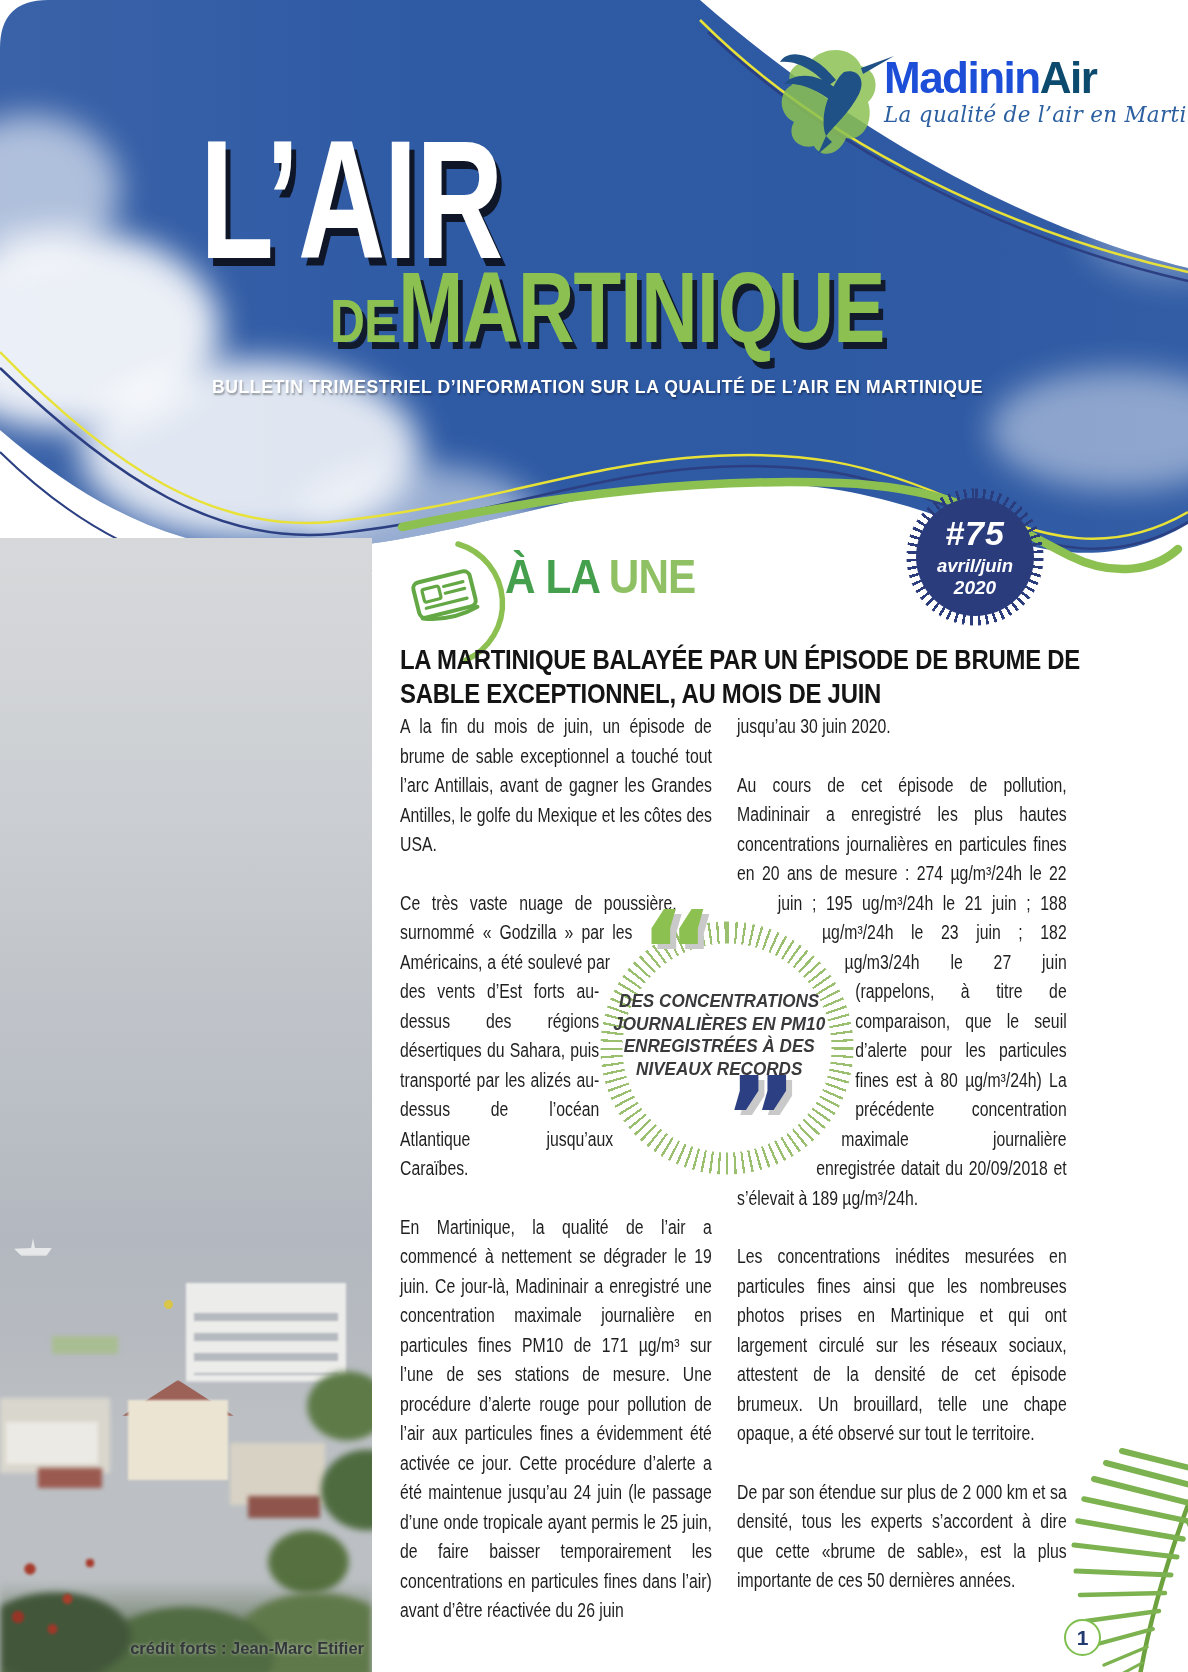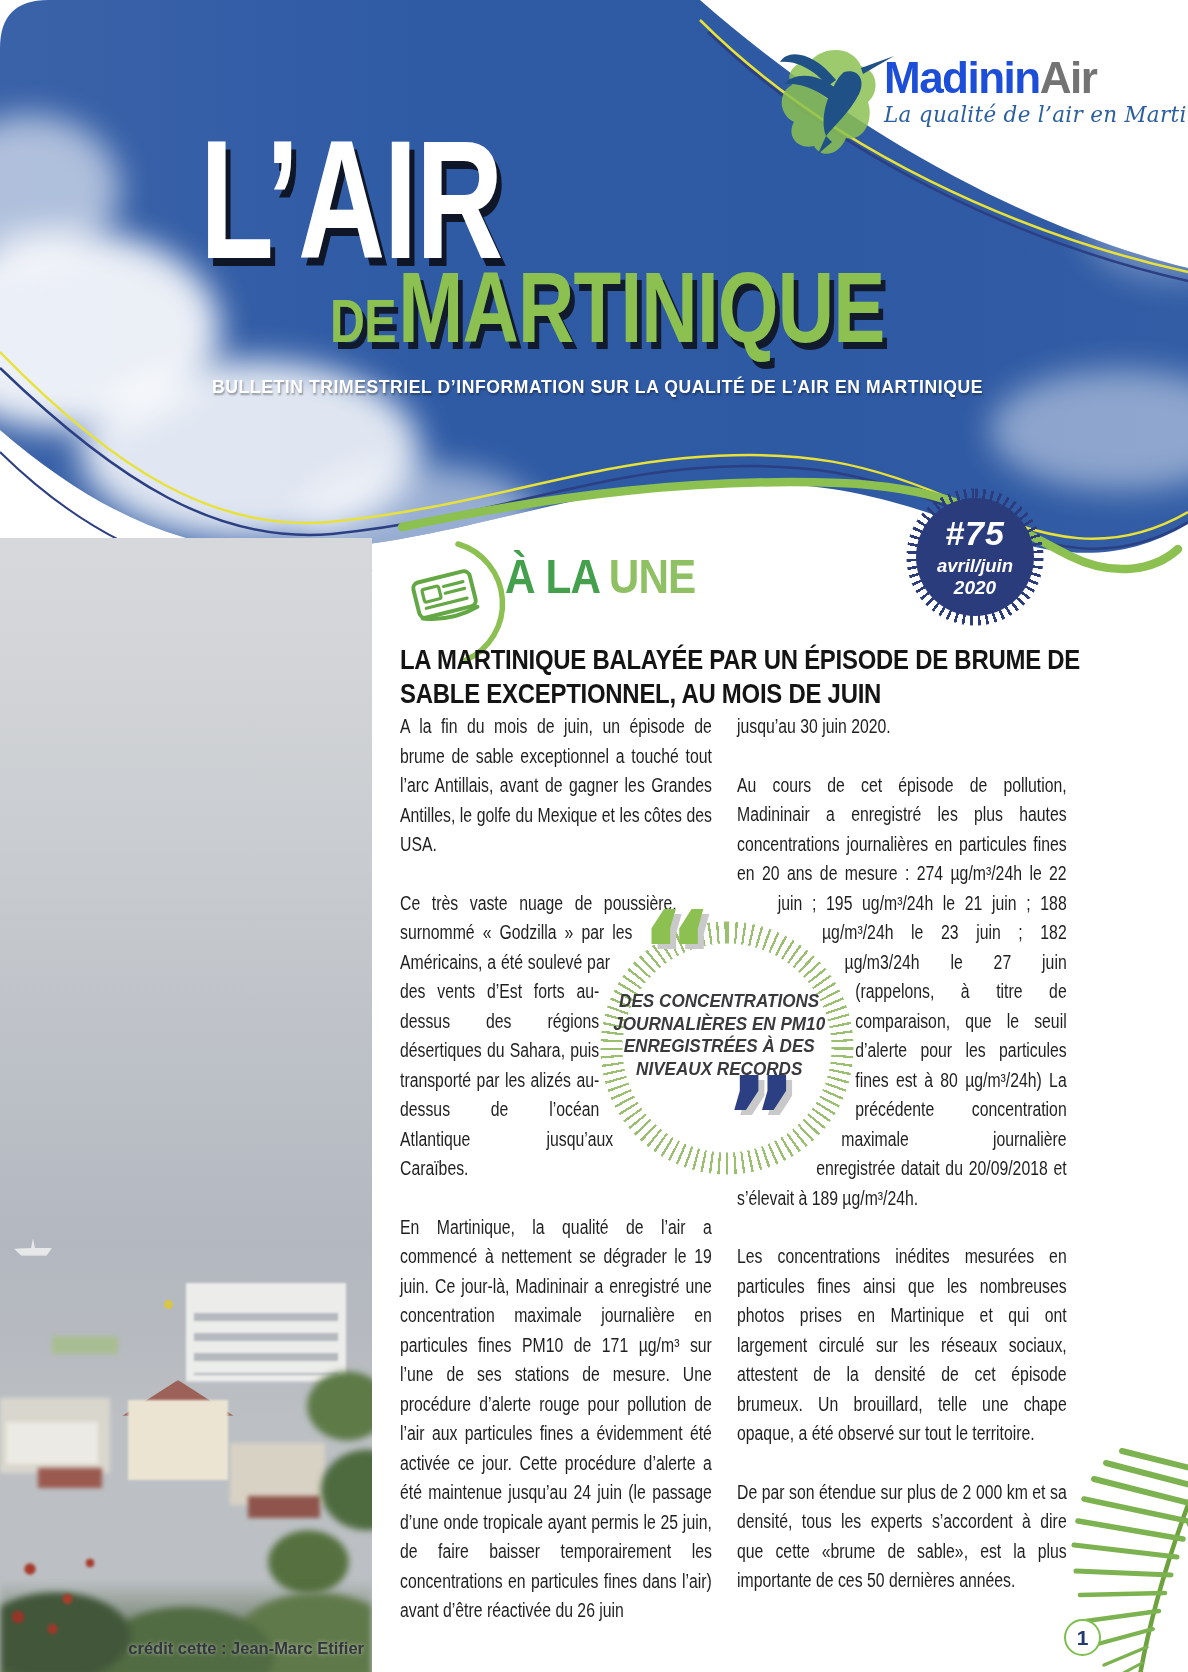--- a/index.html
+++ b/index.html
@@ -18,21 +18,21 @@
   .masthead-title2 .t-big{font-size:100px;vertical-align:baseline;}
   .masthead-sub{position:absolute;left:212px;top:376px;width:780px;color:#ffffff;font-weight:bold;
      font-size:18.5px;letter-spacing:.6px;transform:scaleX(.95);transform-origin:0 0;
      white-space:nowrap;text-shadow:1px 2px 2px rgba(0,0,0,.35);}
 
   
   .logo{position:absolute;left:766px;top:38px;width:400px;height:130px;}
   .logo-mark{position:absolute;left:0;top:0;width:150px;height:130px;}
   .logo-text{position:absolute;left:118px;top:18px;white-space:nowrap;}
   .logo-name{font-weight:bold;font-size:44px;letter-spacing:-1.5px;line-height:1;}
-  .logo-name .g{color:#1d4ed8;} .logo-name .b{color:#737373;}
+  .logo-name .g{color:#1d4ed8;} .logo-name .b{color:#0c4a6e;}
   .logo-tagline{font-family:"DejaVu Serif",serif;font-style:italic;color:#2B5FA0;
      font-size:21.5px;margin-top:2px;letter-spacing:.3px;}
 
   
   .badge{position:absolute;left:916px;top:498px;width:118px;height:118px;border-radius:50%;
      background:#2B3C7D;color:#fff;text-align:center;z-index:5;}
   .badge::before{content:"";position:absolute;left:-12px;top:-12px;width:142px;height:142px;border-radius:50%;
      background:repeating-conic-gradient(#2B3C7D 0deg 2.4deg, transparent 2.4deg 7deg);
      -webkit-mask:radial-gradient(circle, transparent 0 56px, #000 57px 68px, transparent 69px);
      mask:radial-gradient(circle, transparent 0 56px, #000 57px 68px, transparent 69px);}
@@ -236,21 +236,21 @@
     <div class="ph ph-b2"></div>
     <div class="ph ph-b3"></div>
     <div class="ph ph-houseroof"></div>
     <div class="ph ph-house"></div>
     <div class="ph ph-r1"></div>
     <div class="ph ph-r2"></div>
     <div class="ph ph-trees"></div>
     <div class="ph ph-foliage"></div>
     <div class="ph ph-flowers"></div>
     <div class="ph ph-haze"></div>
-    <div class="photo-credit">crédit cette : Jean-Marc Etifier</div>
+    <div class="photo-credit">crédit forts : Jean-Marc Etifier</div>
   </div>
 
   <svg class="palm" viewBox="0 0 160 235">
     <path d="M150,12 C122,80 98,150 84,228" fill="none" stroke="#6DA23E" stroke-width="4.5" stroke-linecap="round"></path>
     <g stroke="#7CB24F" stroke-linecap="round" fill="none">
       <path d="M146,24 L66,4" stroke-width="6"></path>
       <path d="M142,40 L50,16" stroke-width="6"></path>
       <path d="M137,57 L38,32" stroke-width="6"></path>
       <path d="M132,74 L28,52" stroke-width="5.5"></path>
       <path d="M127,92 L22,74" stroke-width="5.5"></path>

